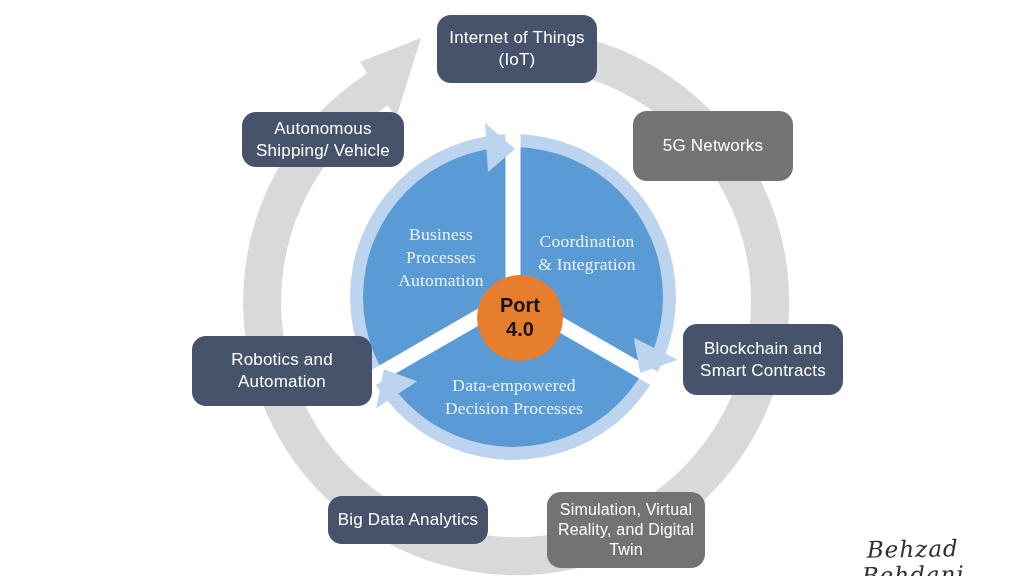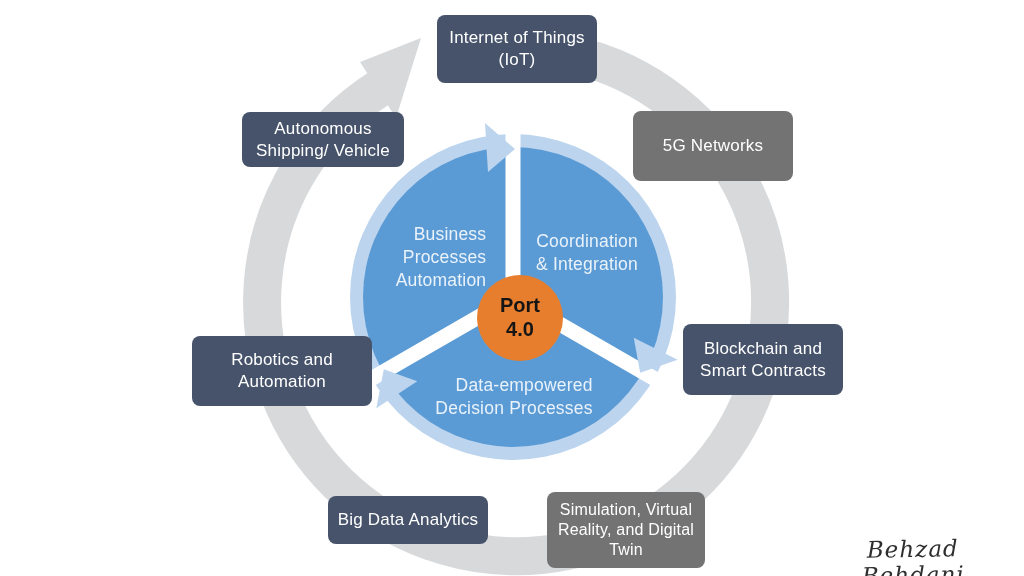--- a/index.html
+++ b/index.html
@@ -4,36 +4,36 @@
 <style>
   html,body{margin:0;padding:0;background:#fff;}
   .stage{
     position:relative;width:1024px;height:576px;background:#ffffff;
     font-family:"Liberation Sans","DejaVu Sans",sans-serif;overflow:hidden;
   }
   .stage svg{position:absolute;left:0;top:0;}
   .node{
     position:absolute;display:flex;align-items:center;justify-content:center;
     text-align:center;color:#fff;font-size:17px;line-height:1.28;
-    border-radius:8px;white-space:pre-line;padding:4px 8px;box-sizing:border-box;
+    border-radius:14px;white-space:pre-line;padding:4px 8px;box-sizing:border-box;
     letter-spacing:.2px;
   }
   .node.slate{background:#46536A;}
   .node.green{background:#737373;}
   .pos-iot{left:437px;top:15px;width:160px;height:68px;}
   .pos-autonomous{left:242px;top:112px;width:162px;height:55px;}
   .pos-5g{left:633px;top:111px;width:160px;height:70px;}
   .pos-robotics{left:192px;top:336px;width:180px;height:70px;}
   .pos-blockchain{left:683px;top:324px;width:160px;height:71px;}
   .pos-bigdata{left:328px;top:496px;width:160px;height:48px;}
   .pos-simulation{left:547px;top:492px;width:158px;height:76px;font-size:16px;line-height:1.25;}
   .seg-label{
     position:absolute;transform:translate(-50%,-50%);
-    color:#EAF2FA;font-size:17.5px;line-height:1.32;text-align:right;
-    white-space:pre-line;letter-spacing:.2px;
+    color:#EAF2FA;font-size:17.5px;line-height:1.32;text-align:center;
+    white-space:pre-line;letter-spacing:.2px;font-family:Liberation Serif, serif;
   }
   .seg-business{left:441px;top:258px;}
   .seg-coordination{left:587px;top:253px;}
   .seg-data{left:514px;top:397px;}
   .center-label{
     position:absolute;left:520px;top:317px;transform:translate(-50%,-50%);
     color:#151515;font-weight:bold;font-size:20px;line-height:1.2;
     text-align:center;white-space:pre-line;
   }
   .signature{

